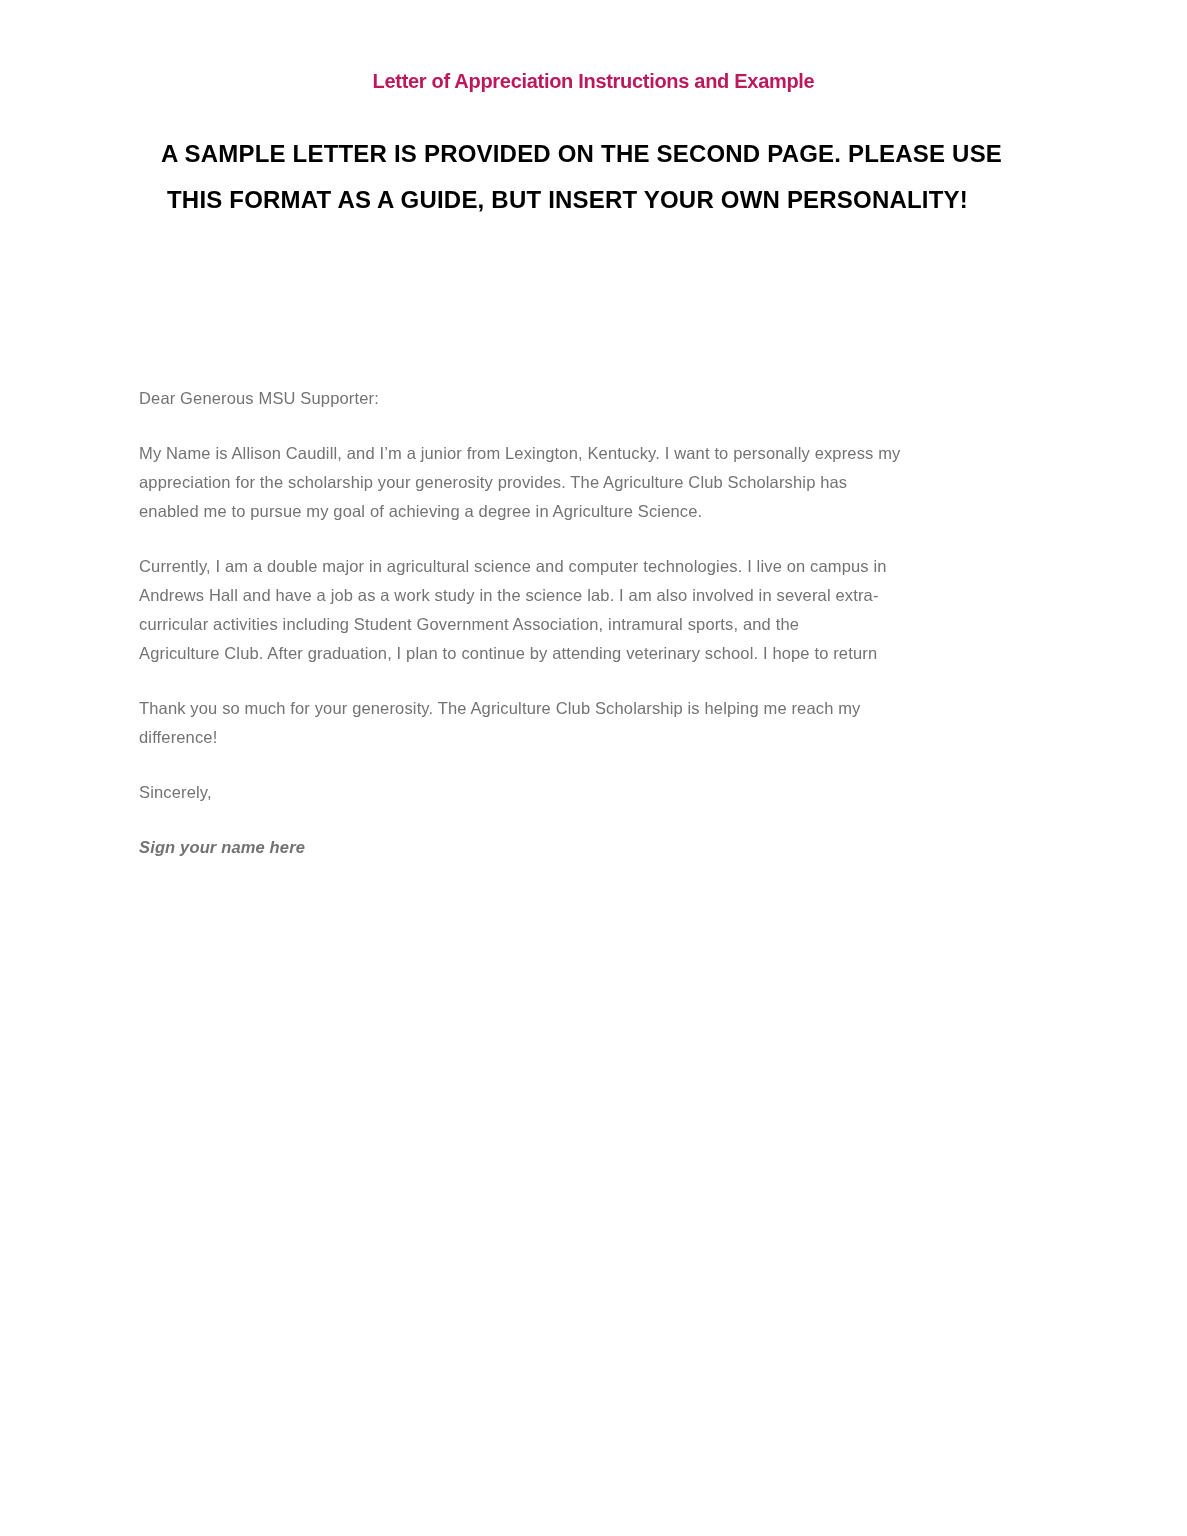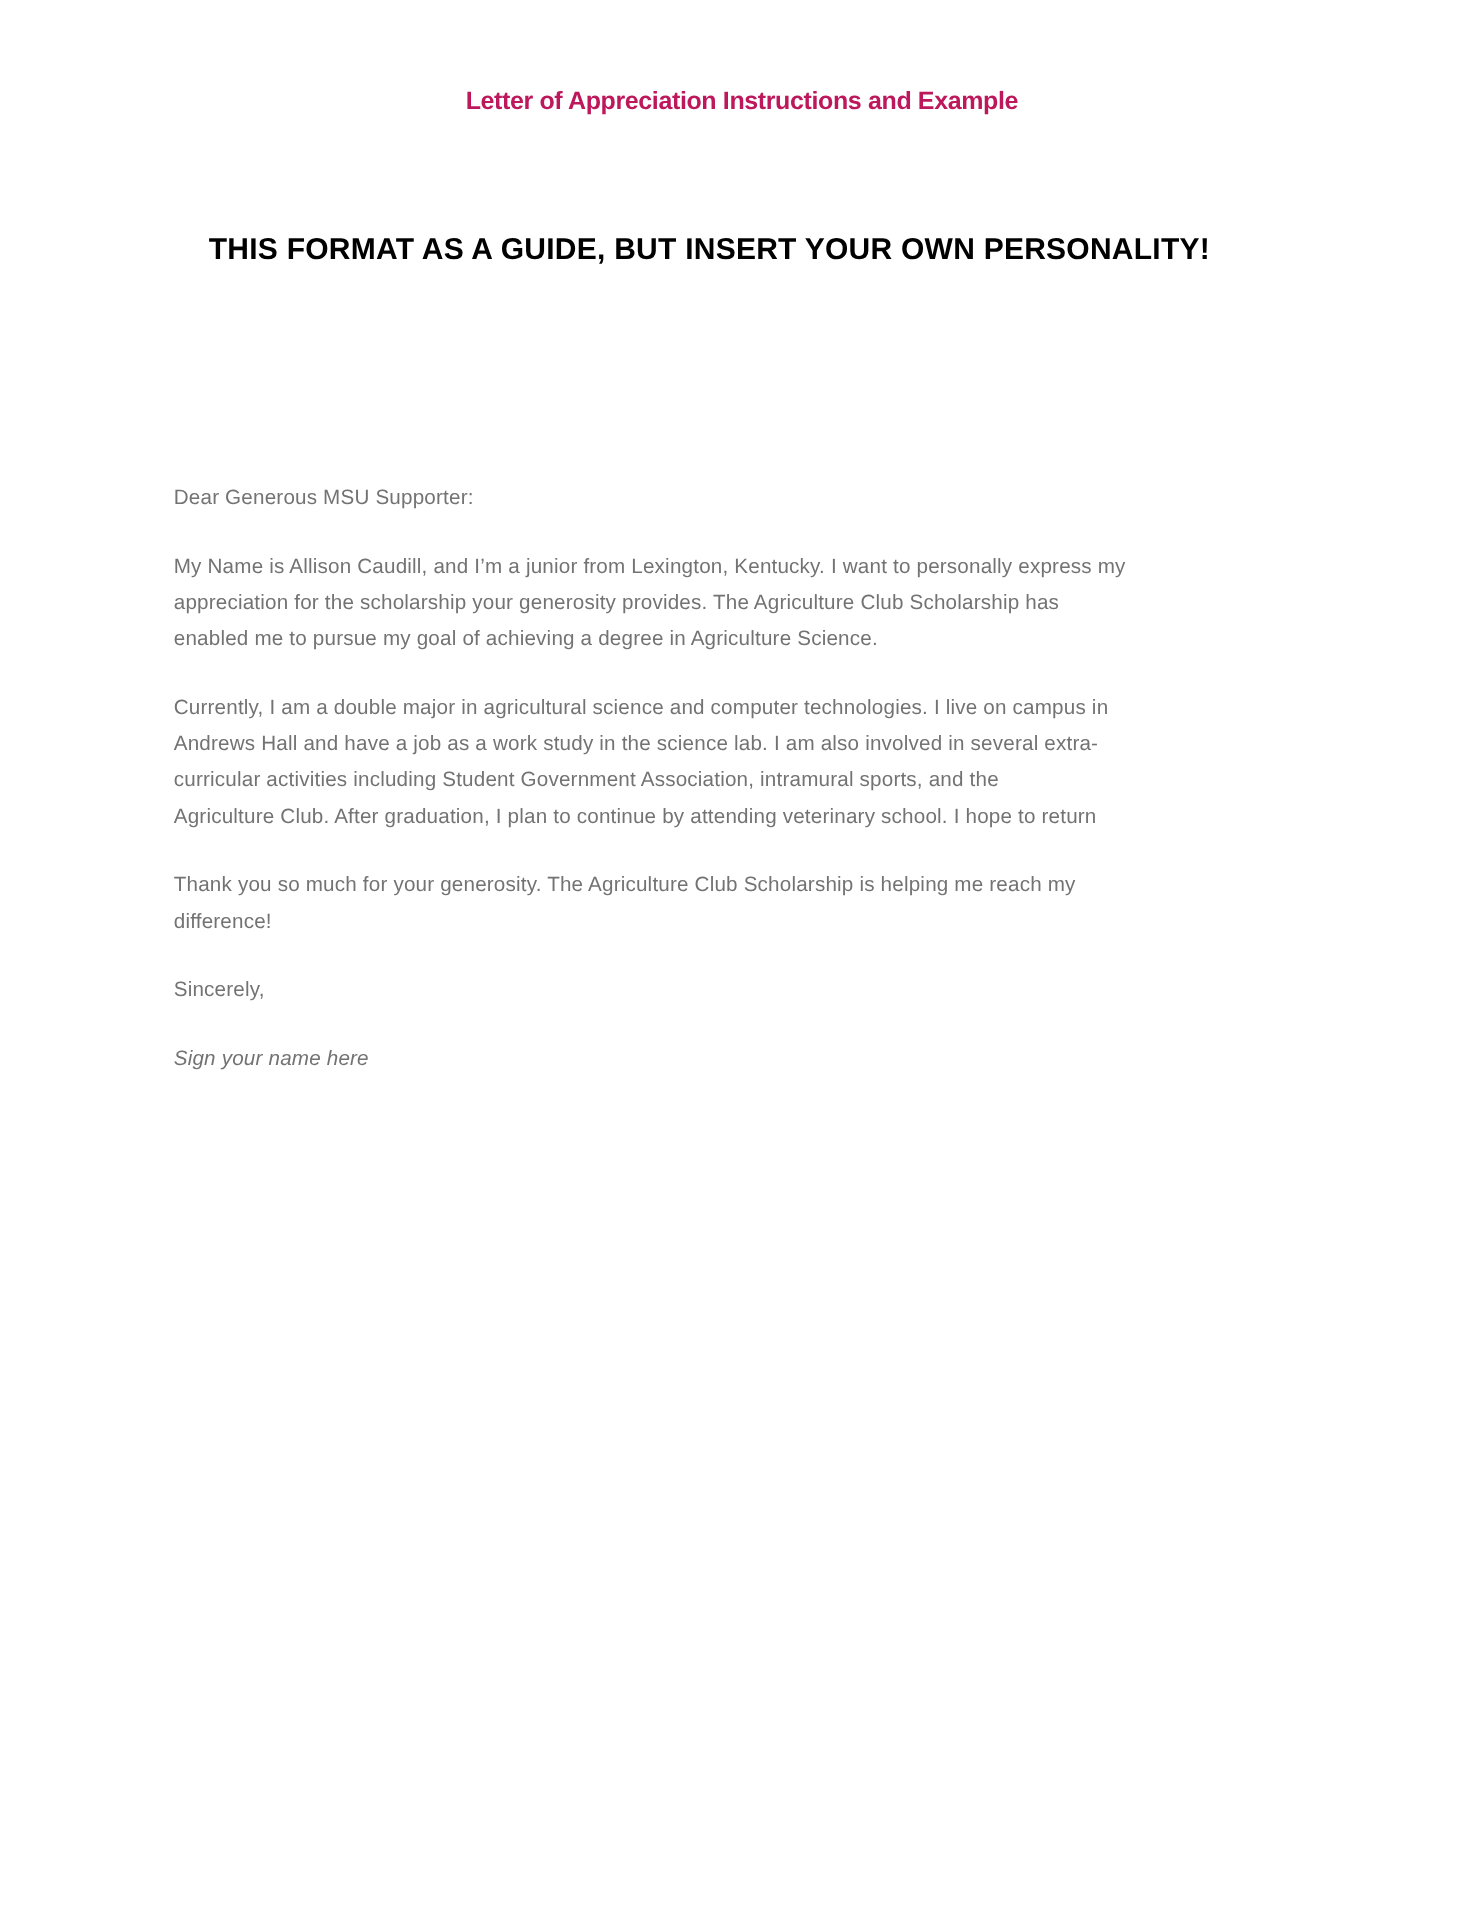--- a/index.html
+++ b/index.html
@@ -56,27 +56,29 @@
     }
     .letter p {
       margin: 0 0 26px 0;
     }
     .line {
       display: block;
       white-space: nowrap;
     }
     .signature {
       font-style: italic;
+      font-weight: bold;
     }
   </style>
 </head>
 <body>
 
 <div class="page">
   <div class="title">Letter of Appreciation Instructions and Example</div>
+  <div class="subtitle l1">A SAMPLE LETTER IS PROVIDED ON THE SECOND PAGE. PLEASE USE</div>
   <div class="subtitle l2">THIS FORMAT AS A GUIDE, BUT INSERT YOUR OWN PERSONALITY!</div>
 
   <div class="letter">
     <p>Dear Generous MSU Supporter:</p>
 
     <p>
       <span class="line">My Name is Allison Caudill, and I’m a junior from Lexington, Kentucky. I want to personally express my</span>
       <span class="line">appreciation for the scholarship your generosity provides. The Agriculture Club Scholarship has</span>
       <span class="line">enabled me to pursue my goal of achieving a degree in Agriculture Science.</span>
     </p>

